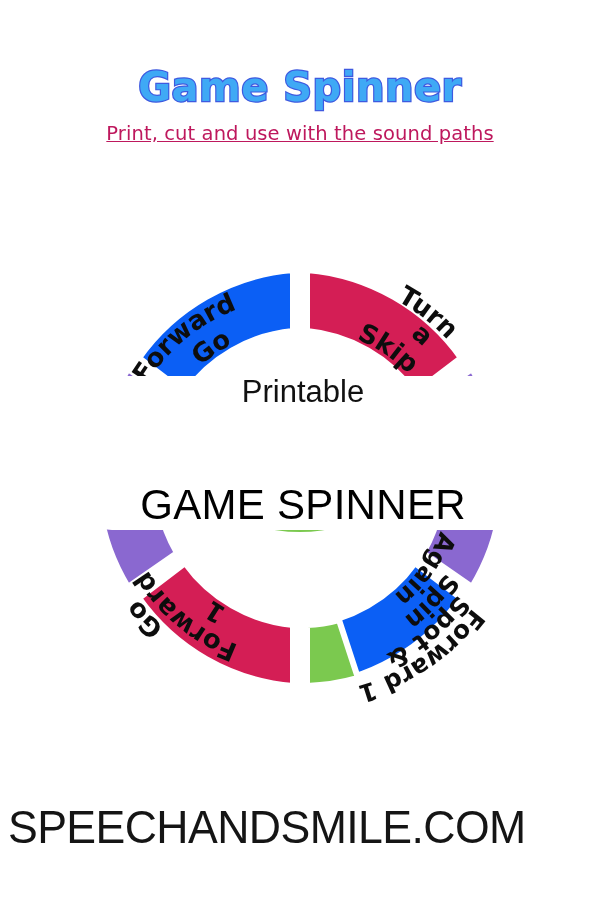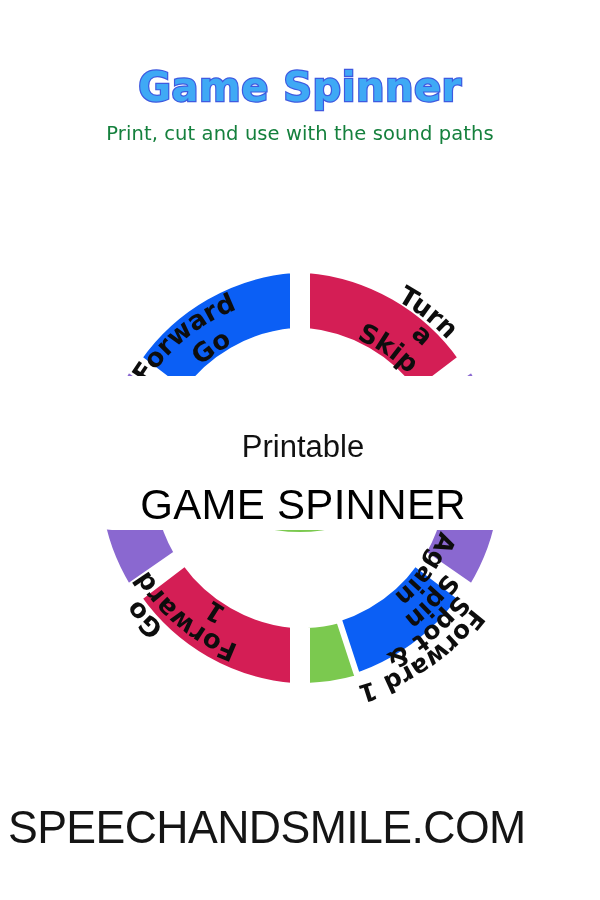--- a/index.html
+++ b/index.html
@@ -35,22 +35,23 @@
     -webkit-text-stroke: 2.4px #3E5AE0;
     paint-order: stroke fill;
     line-height: 1.05;
   }
   #page-subtitle {
     margin: 0;
     padding-top: 14px;
     font-family: "DejaVu Sans", sans-serif;
     font-size: 19.5px;
     font-weight: 400;
-    color: #15803d;
+    color: #be185d;
     letter-spacing: 0.1px;
+    text-decoration: underline;
   }
 
   
   #spinner-stage {
     position: absolute;
     left: 46px;
     top: 228px;
     width: 508px;
     height: 500px;
   }
@@ -67,21 +68,21 @@
     position: absolute;
     left: 86px;
     top: 376px;
     width: 434px;
     height: 154px;
     background: #ffffff;
     border-radius: 26px;
     display: flex;
     flex-direction: column;
     align-items: center;
-    justify-content: flex-end;
+    justify-content: space-between;
     box-sizing: border-box;
     padding-bottom: 4px;
   }
   #card-eyebrow {
     font-family: "Liberation Sans", sans-serif;
     font-size: 31px;
     font-weight: 400;
     color: #111111;
     line-height: 1;
     margin-bottom: 22px;

